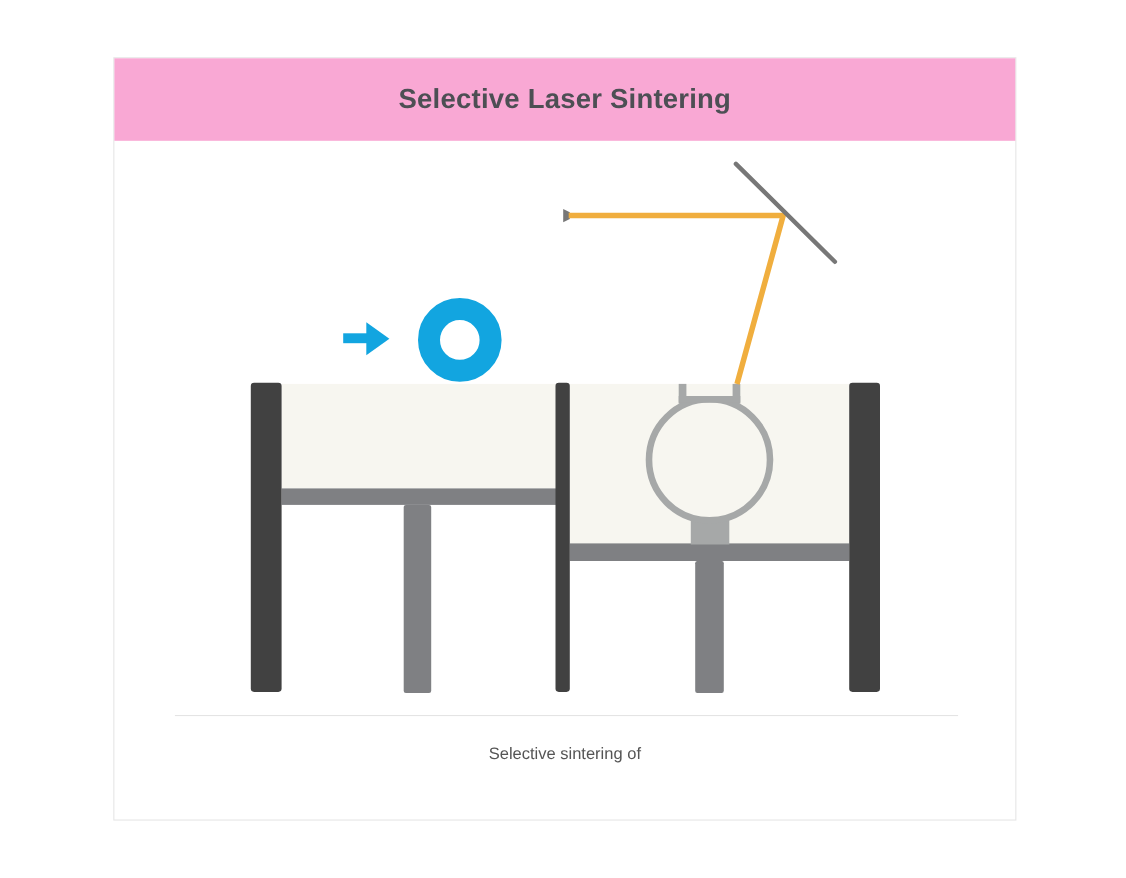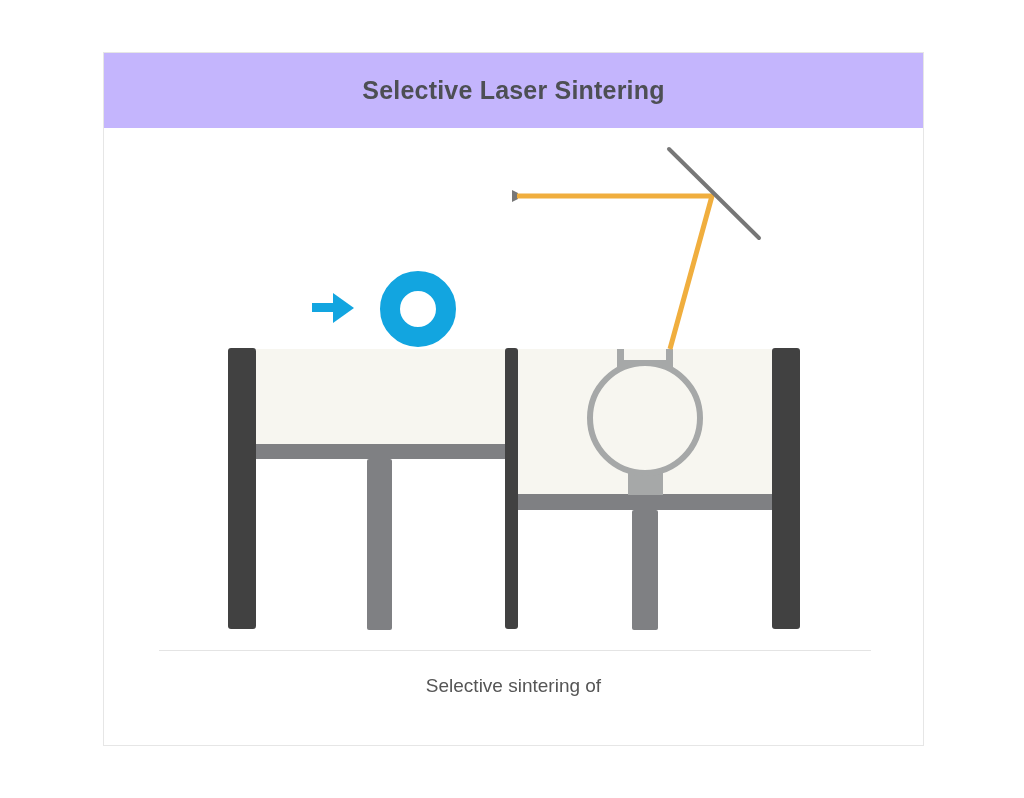--- a/index.html
+++ b/index.html
@@ -1,21 +1,21 @@
 <!DOCTYPE html>
 <html><head>
   <meta charset="utf-8">
   <style>
     html, body { margin: 0; padding: 0; background: #ffffff; }
     body { width: 1024px; height: 798px; position: relative; overflow: hidden; font-family: "Liberation Sans", sans-serif; }
     .card { position: absolute; left: 103px; top: 52px; width: 821px; height: 694px; border: 1px solid #e6e6e6; box-sizing: border-box; background: #fff; }
-    .header { position: absolute; left: 0; top: 0; width: 100%; height: 75px; background: #c4b5fd; display: flex; align-items: center; justify-content: center; }
+    .header { position: absolute; left: 0; top: 0; width: 100%; height: 75px; background: #f9a8d4; display: flex; align-items: center; justify-content: center; }
     .title { font-size: 25px; font-weight: bold; color: #4d4f54; letter-spacing: 0.2px; }
     .divider { position: absolute; left: 55px; top: 597px; width: 712px; height: 1px; background: #e4e4e4; }
-    .caption { position: absolute; left: 0; top: 620px; width: 100%; text-align: center; color: #555; font-size: 19px; line-height: 26px; }
+    .caption { position: absolute; left: 0; top: 620px; width: 100%; text-align: center; color: #555; font-size: 15px; line-height: 26px; }
     svg.diagram { position: absolute; left: 0; top: 0; }
   </style>
 </head>
 <body>
 
 <div class="card">
   <div class="header">
     <span class="title">Selective Laser Sintering</span>
   </div>
   <div class="divider"></div>

